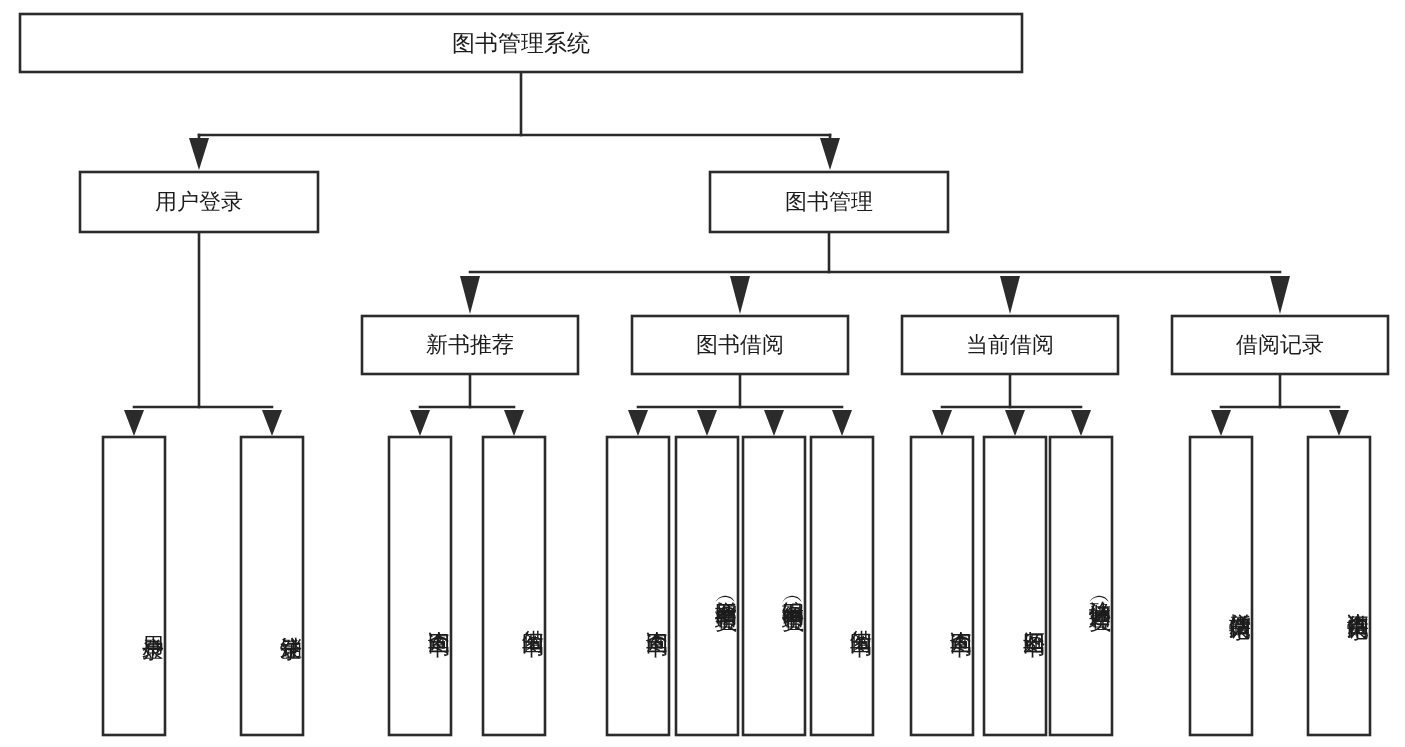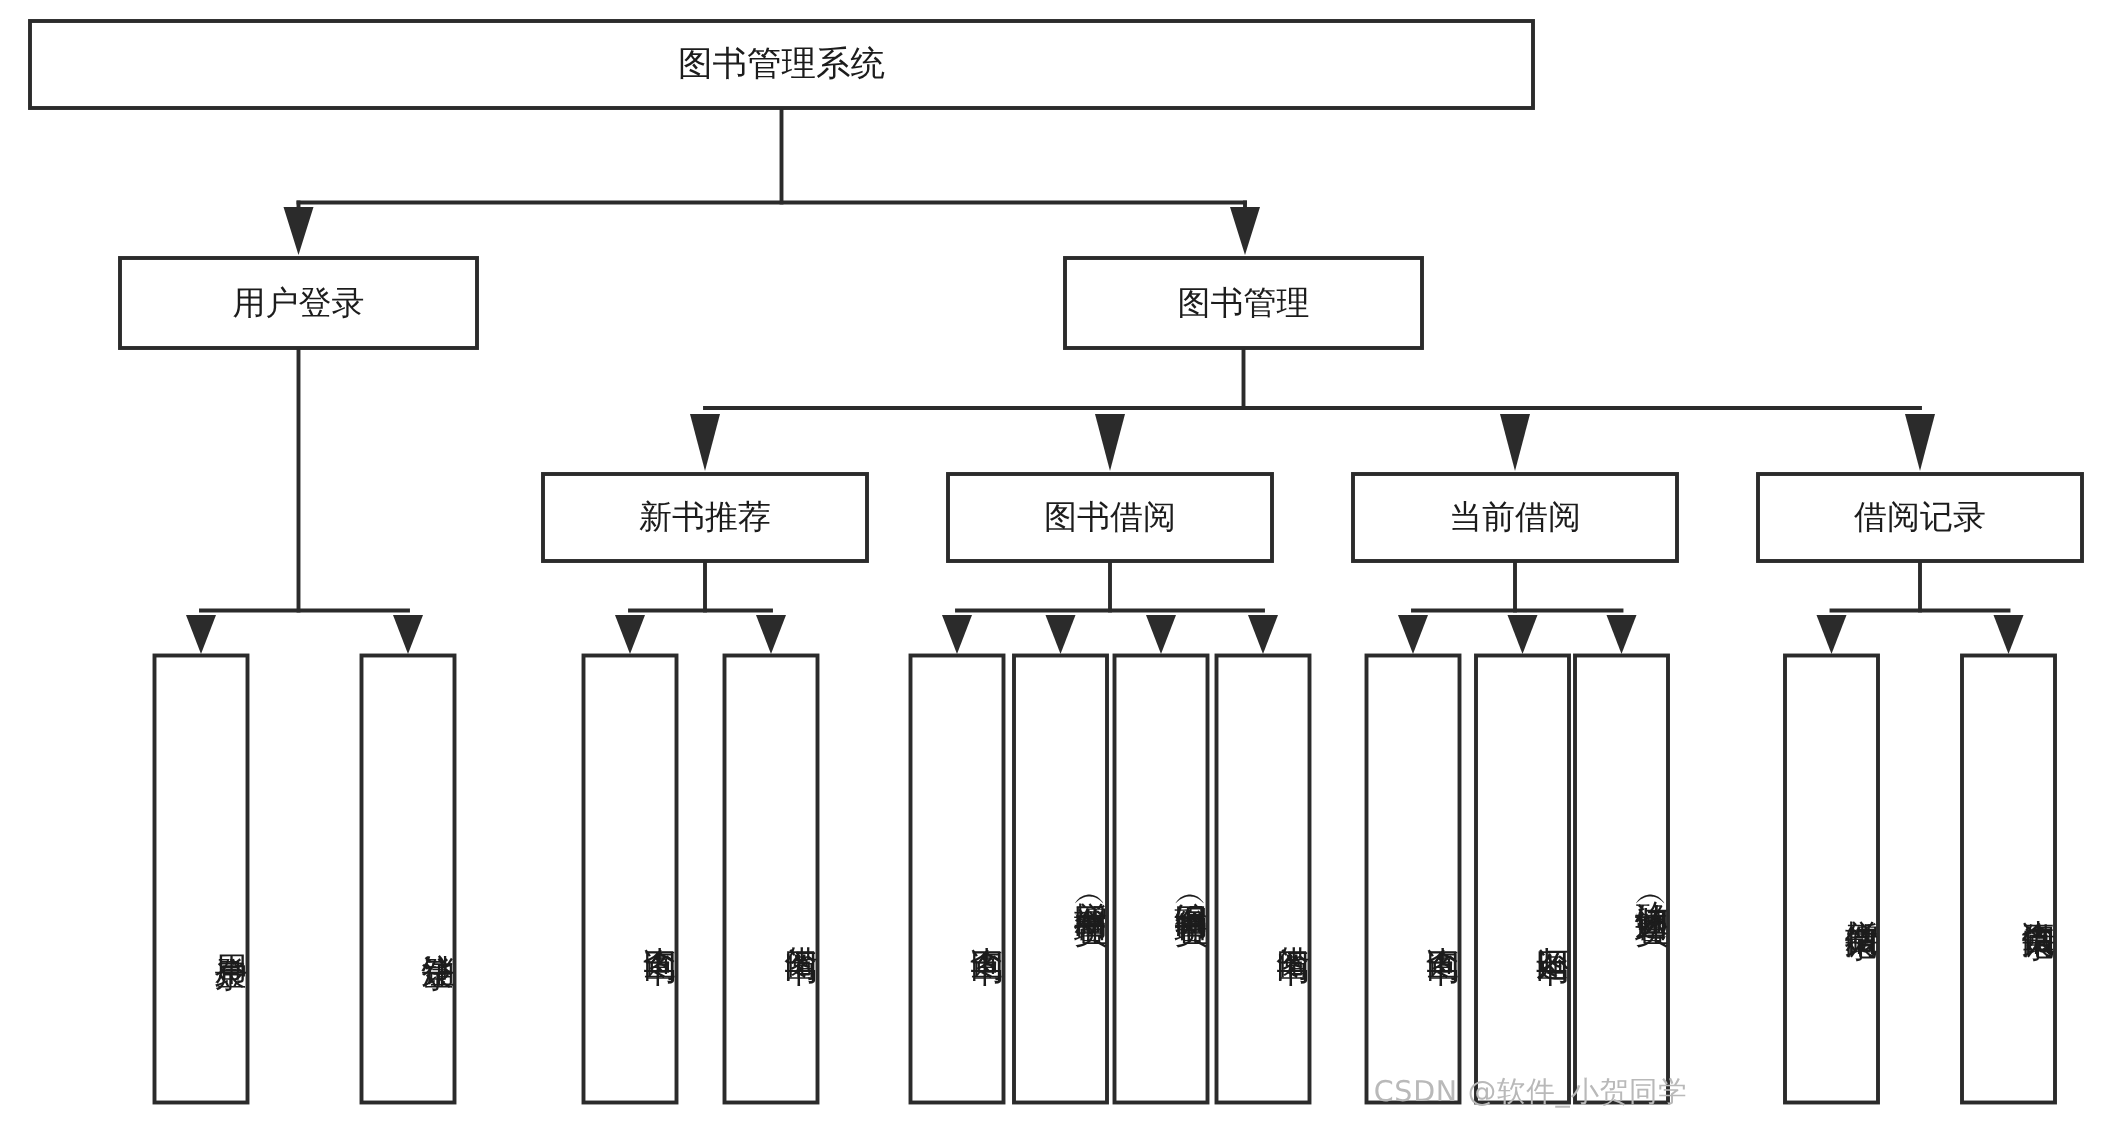--- a/index.html
+++ b/index.html
@@ -194,15 +194,14 @@
   <div class="vlabel" style="left:607px; top:437px; width:62px; height:298px; padding-top:60px; box-sizing:border-box;">查询图书</div>
   <div class="vlabel" style="left:676px; top:437px; width:62px; height:298px; padding-top:8px; box-sizing:border-box;">新增图书（管理员）</div>
   <div class="vlabel" style="left:743px; top:437px; width:62px; height:298px; padding-top:8px; box-sizing:border-box;">编辑图书（管理员）</div>
   <div class="vlabel" style="left:811px; top:437px; width:62px; height:298px; padding-top:60px; box-sizing:border-box;">借阅图书</div>
   <div class="vlabel" style="left:911px; top:437px; width:62px; height:298px; padding-top:60px; box-sizing:border-box;">查询图书</div>
   <div class="vlabel" style="left:984px; top:437px; width:62px; height:298px; padding-top:60px; box-sizing:border-box;">归还图书</div>
   <div class="vlabel" style="left:1050px; top:437px; width:62px; height:298px; padding-top:8px; box-sizing:border-box;">确认归还（管理员）</div>
   <div class="vlabel" style="left:1190px; top:437px; width:62px; height:298px; padding-top:26px; box-sizing:border-box;">新增借阅记录</div>
   <div class="vlabel" style="left:1308px; top:437px; width:62px; height:298px; padding-top:26px; box-sizing:border-box;">查询借阅记录</div>
 
-  <div class="watermark">CSDN @软件_小贺同学</div>
 
 </div>
 
 </body></html>

